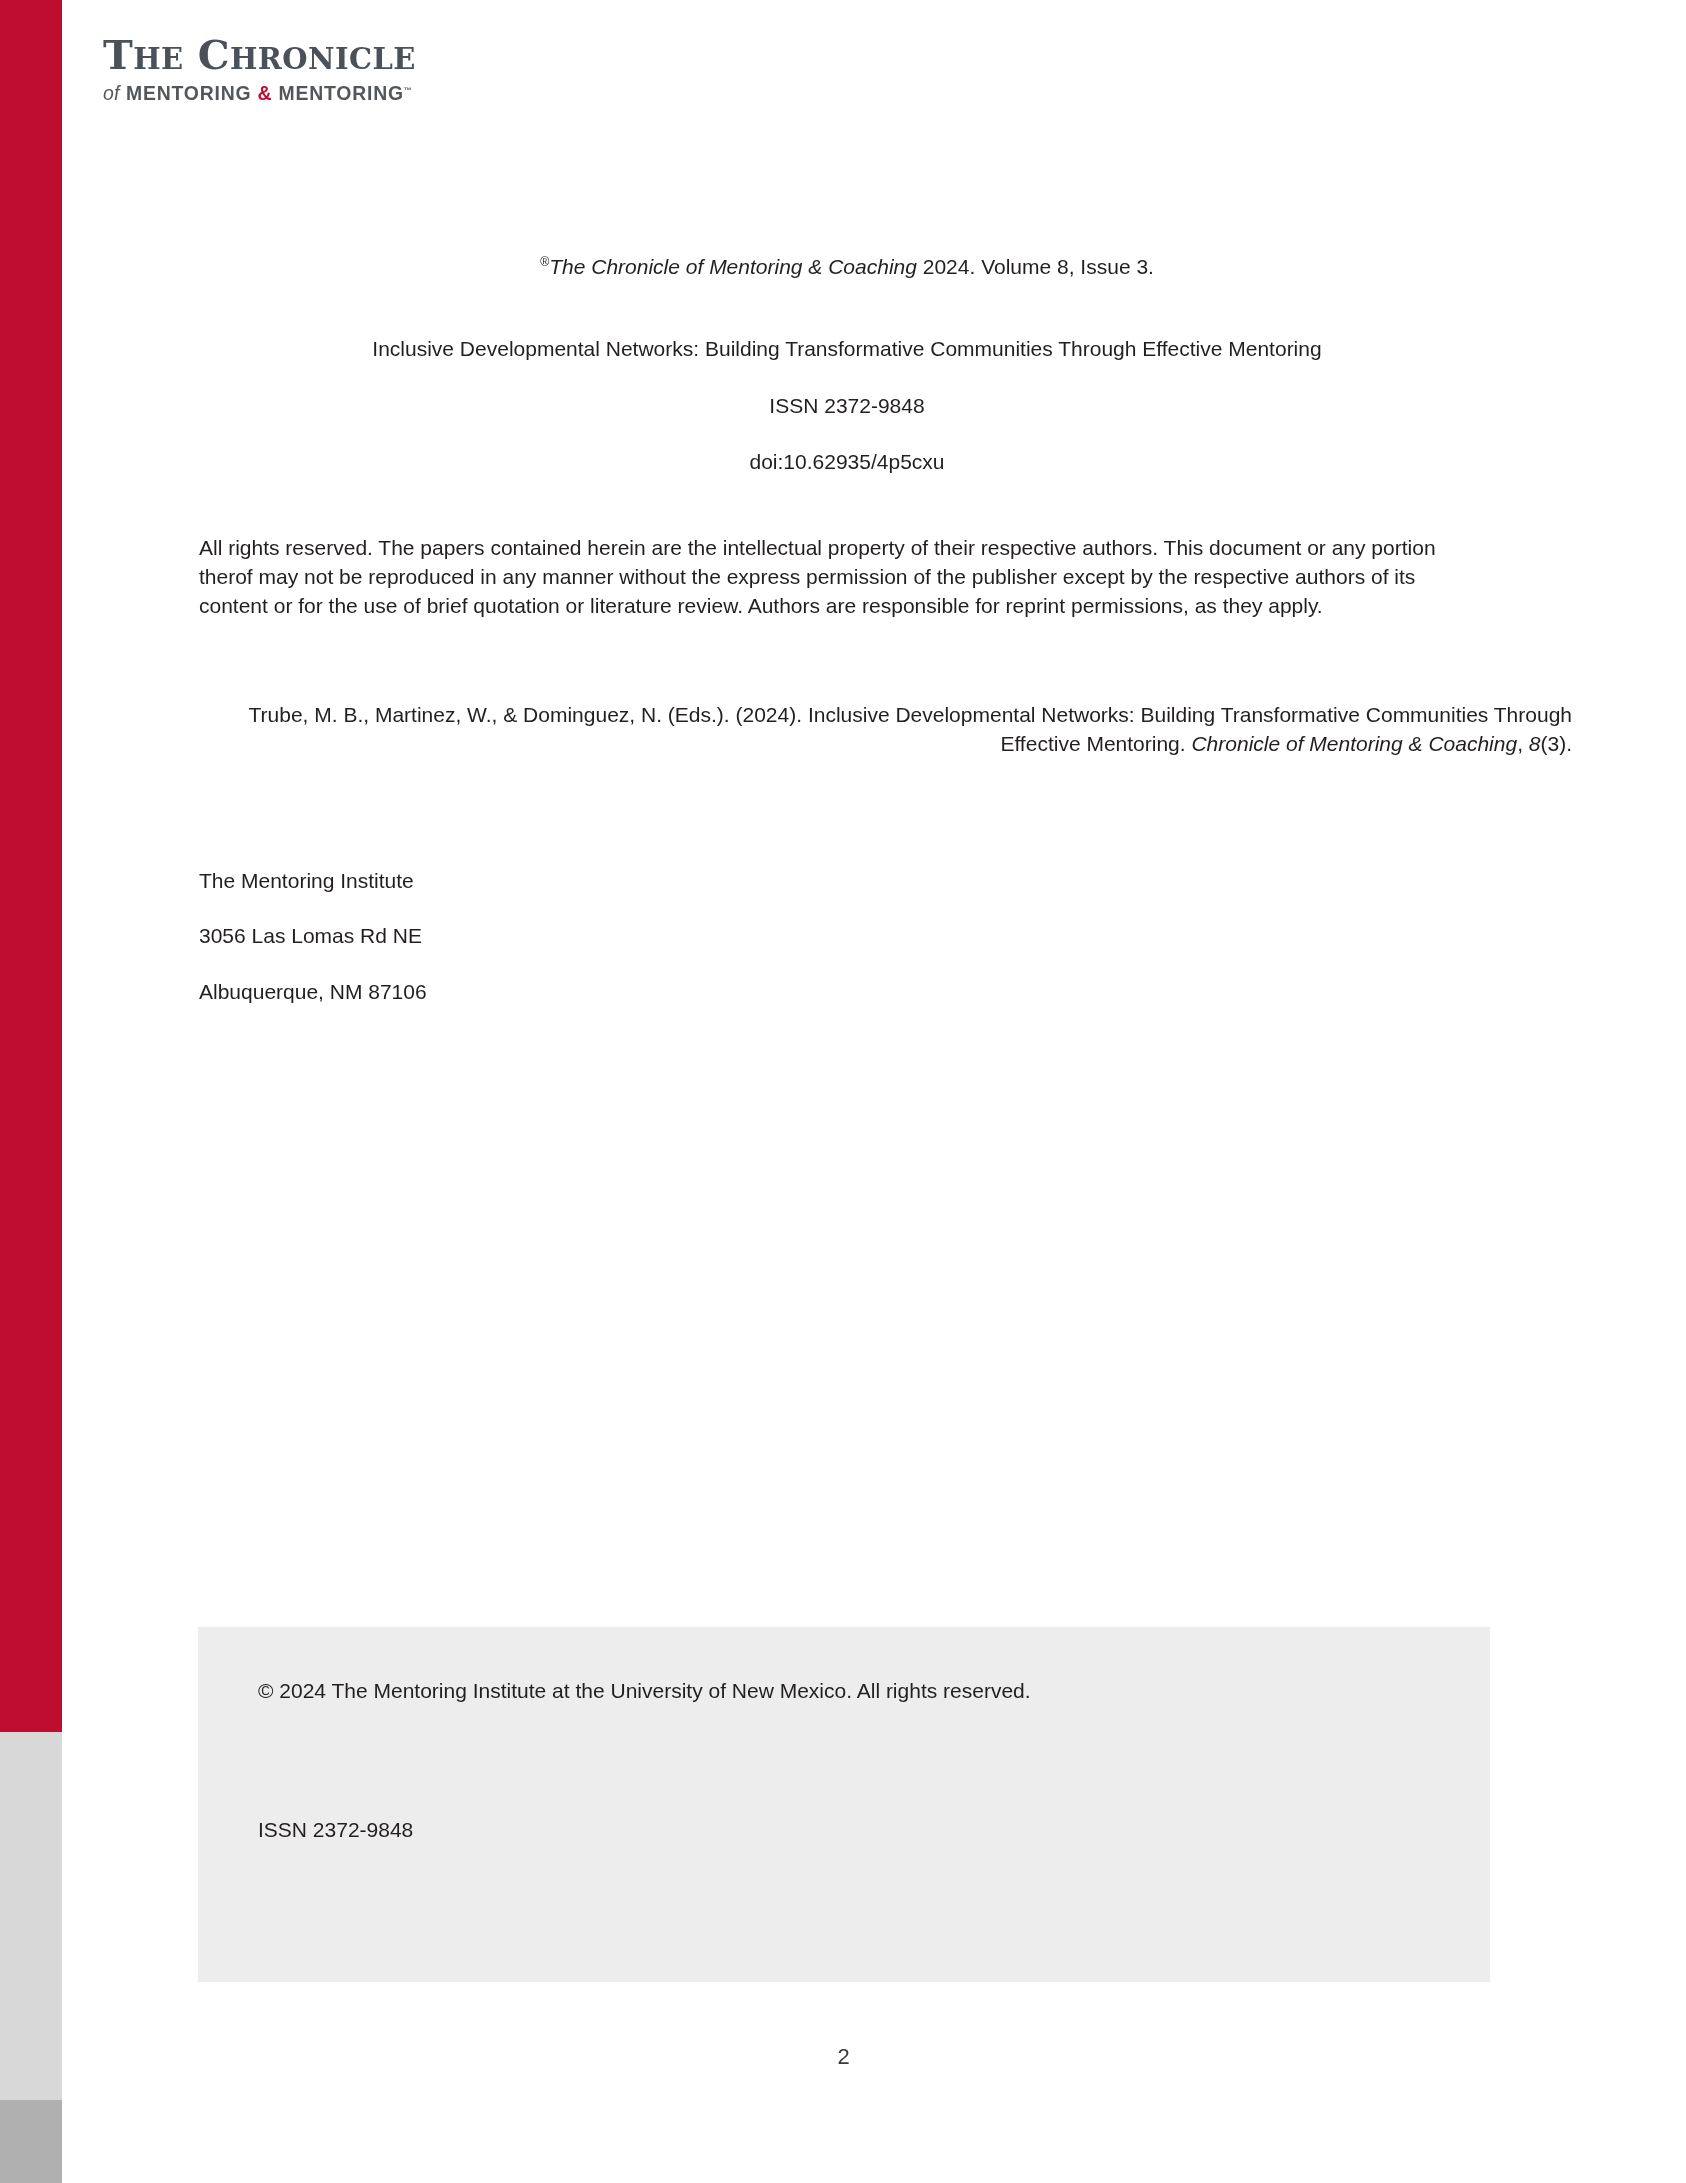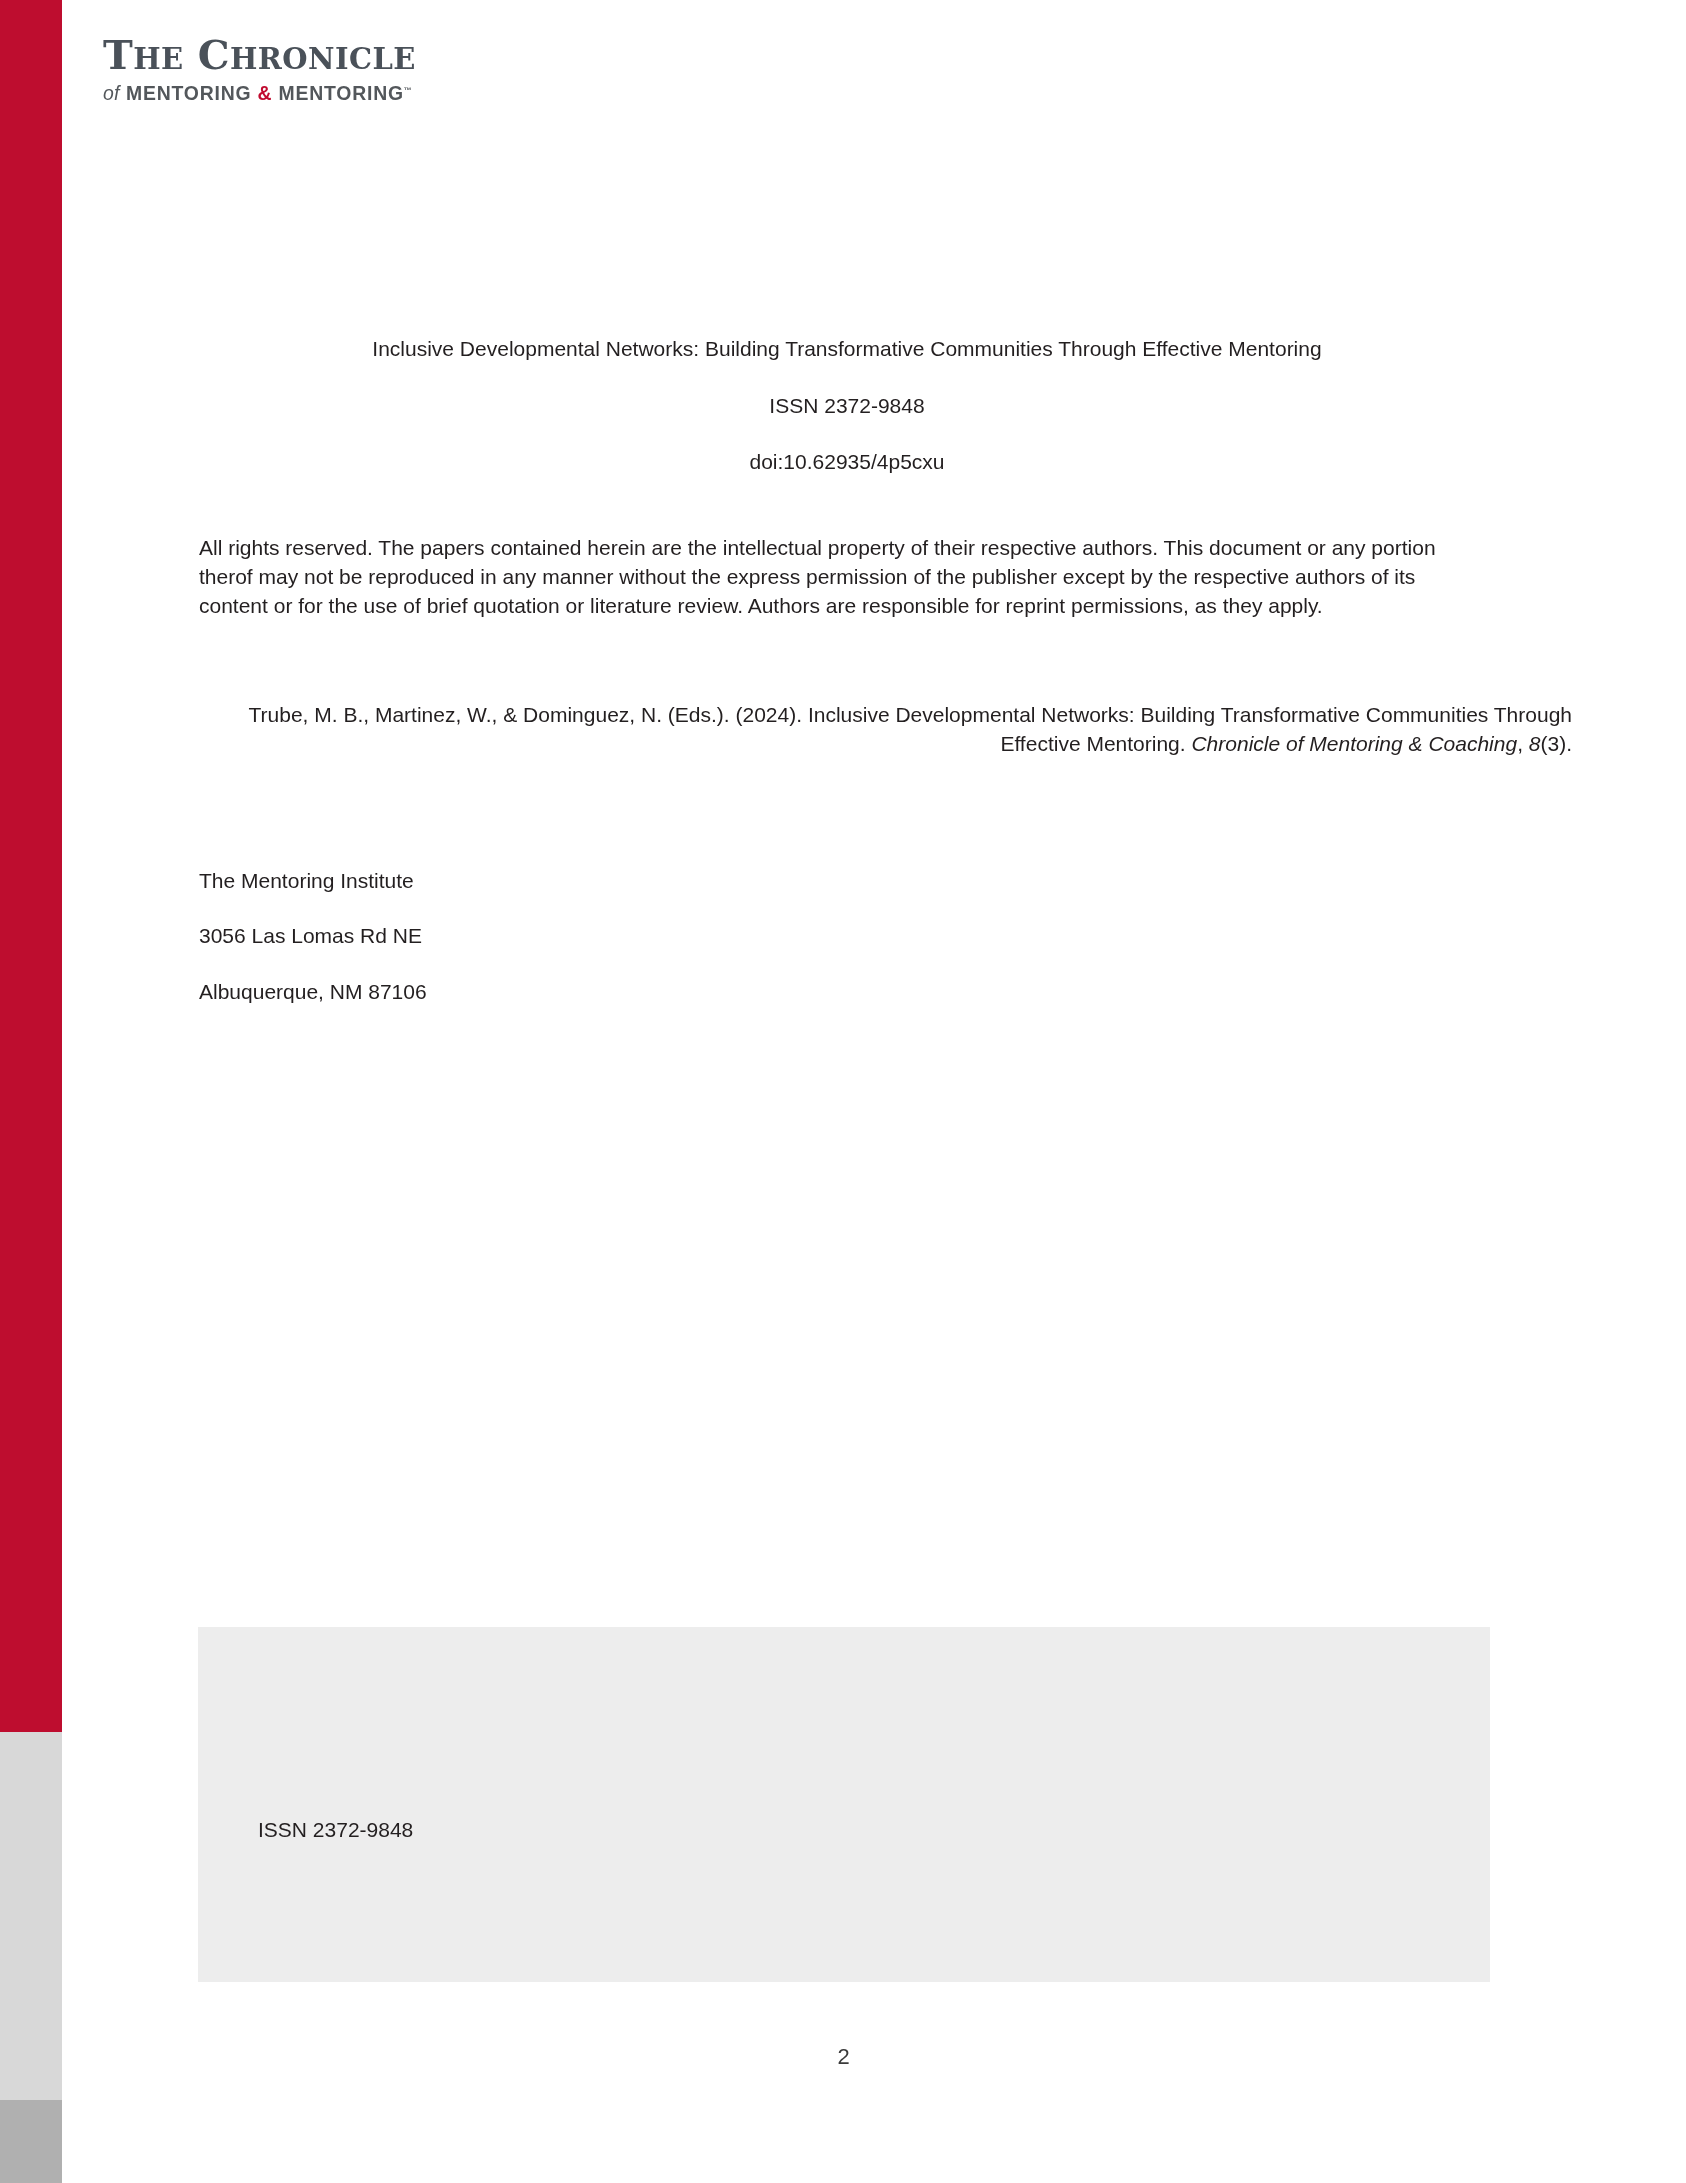--- a/index.html
+++ b/index.html
@@ -163,35 +163,37 @@
 
   <div class="edge-bar edge-bar-red"></div>
   <div class="edge-bar edge-bar-light"></div>
   <div class="edge-bar edge-bar-dark"></div>
 
   <div class="logo">
     <div class="logo-line1"><span>T</span><span class="lc">HE</span> <span>C</span><span class="lc">HRONICLE</span></div>
     <div class="logo-line2"><span class="of">of</span> <span>MENTORING</span> <span class="amp">&amp;</span> <span>MENTORING</span><span class="tm">™</span></div>
   </div>
 
+  <div class="center-block hdr-journal" style="position:absolute;"><span class="reg">®</span><span class="ital">The Chronicle of Mentoring &amp; Coaching</span><span> 2024. Volume 8, Issue 3.</span></div>
 
   <div class="center-block hdr-title" style="position:absolute;">Inclusive Developmental Networks: Building Transformative Communities Through Effective Mentoring</div>
 
   <div class="center-block hdr-issn" style="position:absolute;">ISSN 2372-9848</div>
 
   <div class="center-block hdr-doi" style="position:absolute;">doi:10.62935/4p5cxu</div>
 
   <div class="para rights">All rights reserved. The papers contained herein are the intellectual property of their respective authors. This document or any portion therof may not be reproduced in any manner without the express permission of the publisher except by the respective authors of its content or for the use of brief quotation or literature review. Authors are responsible for reprint permissions, as they apply.</div>
 
   <div class="para citation"><span>Trube, M. B., Martinez, W., &amp; Dominguez, N. (Eds.). (2024). Inclusive Developmental Networks: Building Transformative Communities Through Effective Mentoring. </span><span class="ital">Chronicle of Mentoring &amp; Coaching</span><span>, </span><span class="ital">8</span><span>(3).</span></div>
 
   <div class="addr addr-1">The Mentoring Institute</div>
   <div class="addr addr-2">3056 Las Lomas Rd NE</div>
   <div class="addr addr-3">Albuquerque, NM 87106</div>
 
   <div class="footer-panel">
+    <div class="footer-line footer-line-1">© 2024 The Mentoring Institute at the University of New Mexico. All rights reserved.</div>
     <div class="footer-line footer-line-3">ISSN 2372-9848</div>
   </div>
 
   <div class="page-number">2</div>
 
 </div>
 
 
 </body></html>

